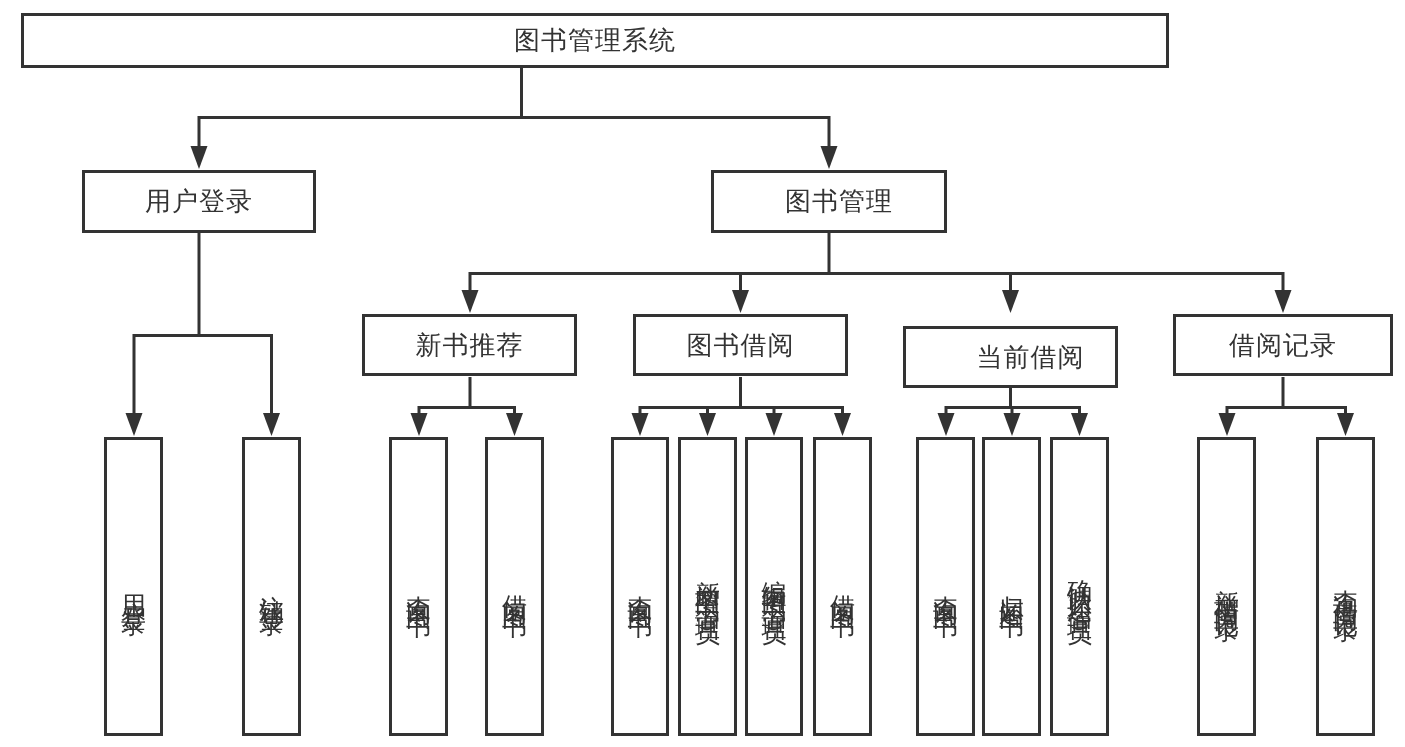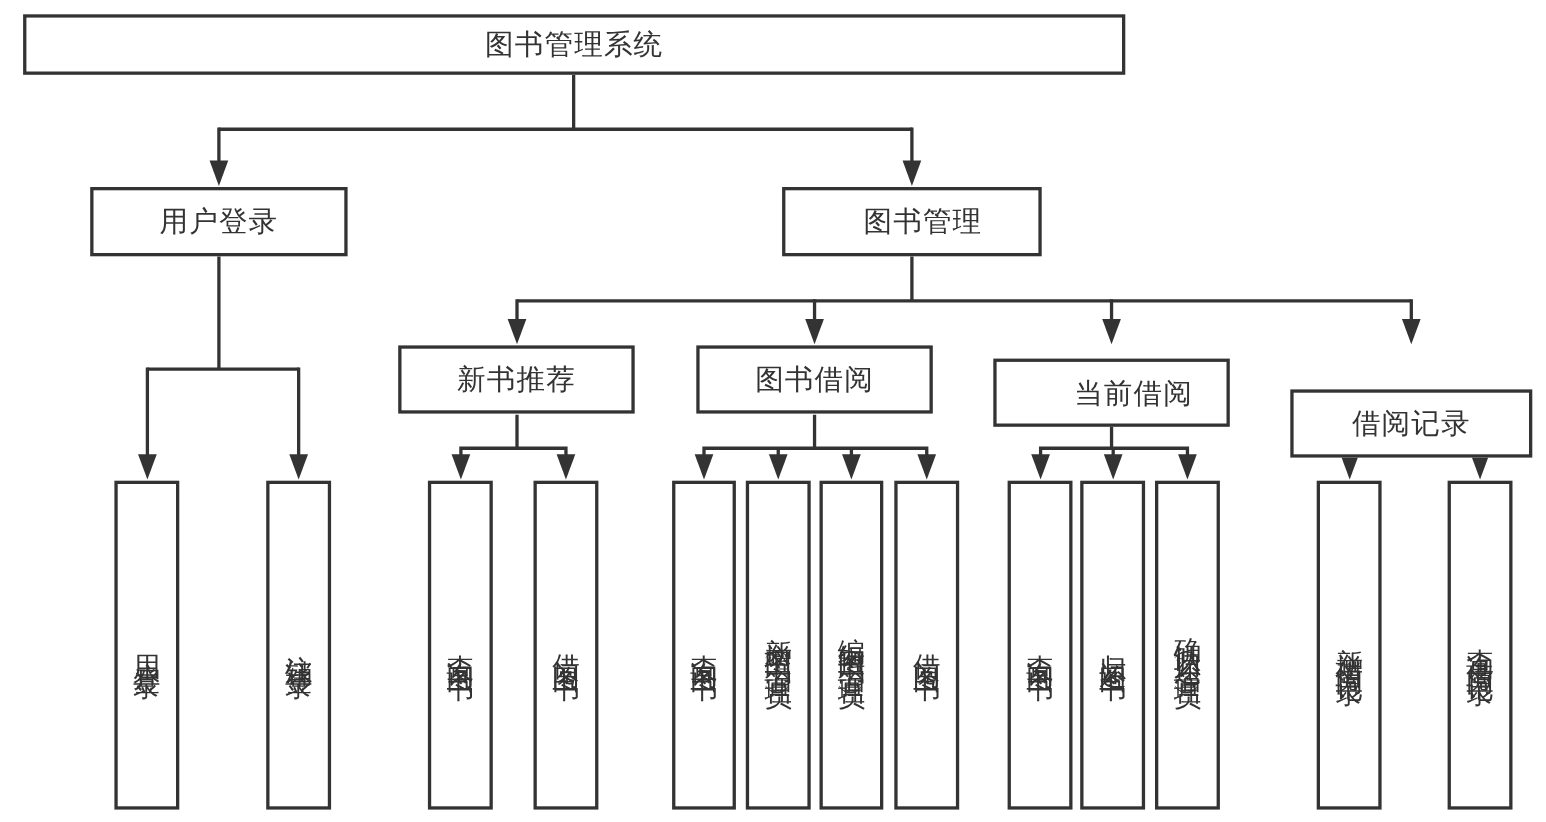--- a/index.html
+++ b/index.html
@@ -91,41 +91,41 @@
       <polygon points="765.5,413 782.5,413 774,436"></polygon>
       <polygon points="834,413 851,413 842.5,436"></polygon>
       <polygon points="937.5,413 954.5,413 946,436"></polygon>
       <polygon points="1003.5,413 1020.5,413 1012,436"></polygon>
       <polygon points="1071,413 1088,413 1079.5,436"></polygon>
       <polygon points="1218.5,413 1235.5,413 1227,436"></polygon>
       <polygon points="1337,413 1354,413 1345.5,436"></polygon>
     </g>
   </svg>
 
-  <div class="box h" style="left:21px; top:13px; width:1002px; height:55px;">
+  <div class="box h" style="left:21px; top:13px; width:1148px; height:55px;">
     <span>图书管理系统</span>
   </div>
 
   <div class="box h" style="left:82px; top:170px; width:234px; height:63px;">
     <span>用户登录</span>
   </div>
   <div class="box h" style="left:711px; top:170px; width:236px; height:63px;padding-left:20px;">
     <span>图书管理</span>
   </div>
 
   <div class="box h" style="left:633px; top:314px; width:215px; height:62px;">
     <span>图书借阅</span>
   </div>
   <div class="box h" style="left:362px; top:314px; width:215px; height:62px;">
     <span>新书推荐</span>
   </div>
   <div class="box h" style="left:903px; top:326px; width:215px; height:62px;padding-left:40px;">
     <span>当前借阅</span>
   </div>
-  <div class="box h" style="left:1173px; top:314px; width:220px; height:62px;margin-top:40px;">
+  <div class="box h" style="left:1173px; top:314px; width:220px; height:62px;">
     <span>借阅记录</span>
   </div>
 
   <div class="box v" style="left:104px; top:437px; width:59px; height:299px;">
     <span>用户登录</span>
   </div>
   <div class="box v" style="left:242px; top:437px; width:59px; height:299px;">
     <span>注销登录</span>
   </div>
 

